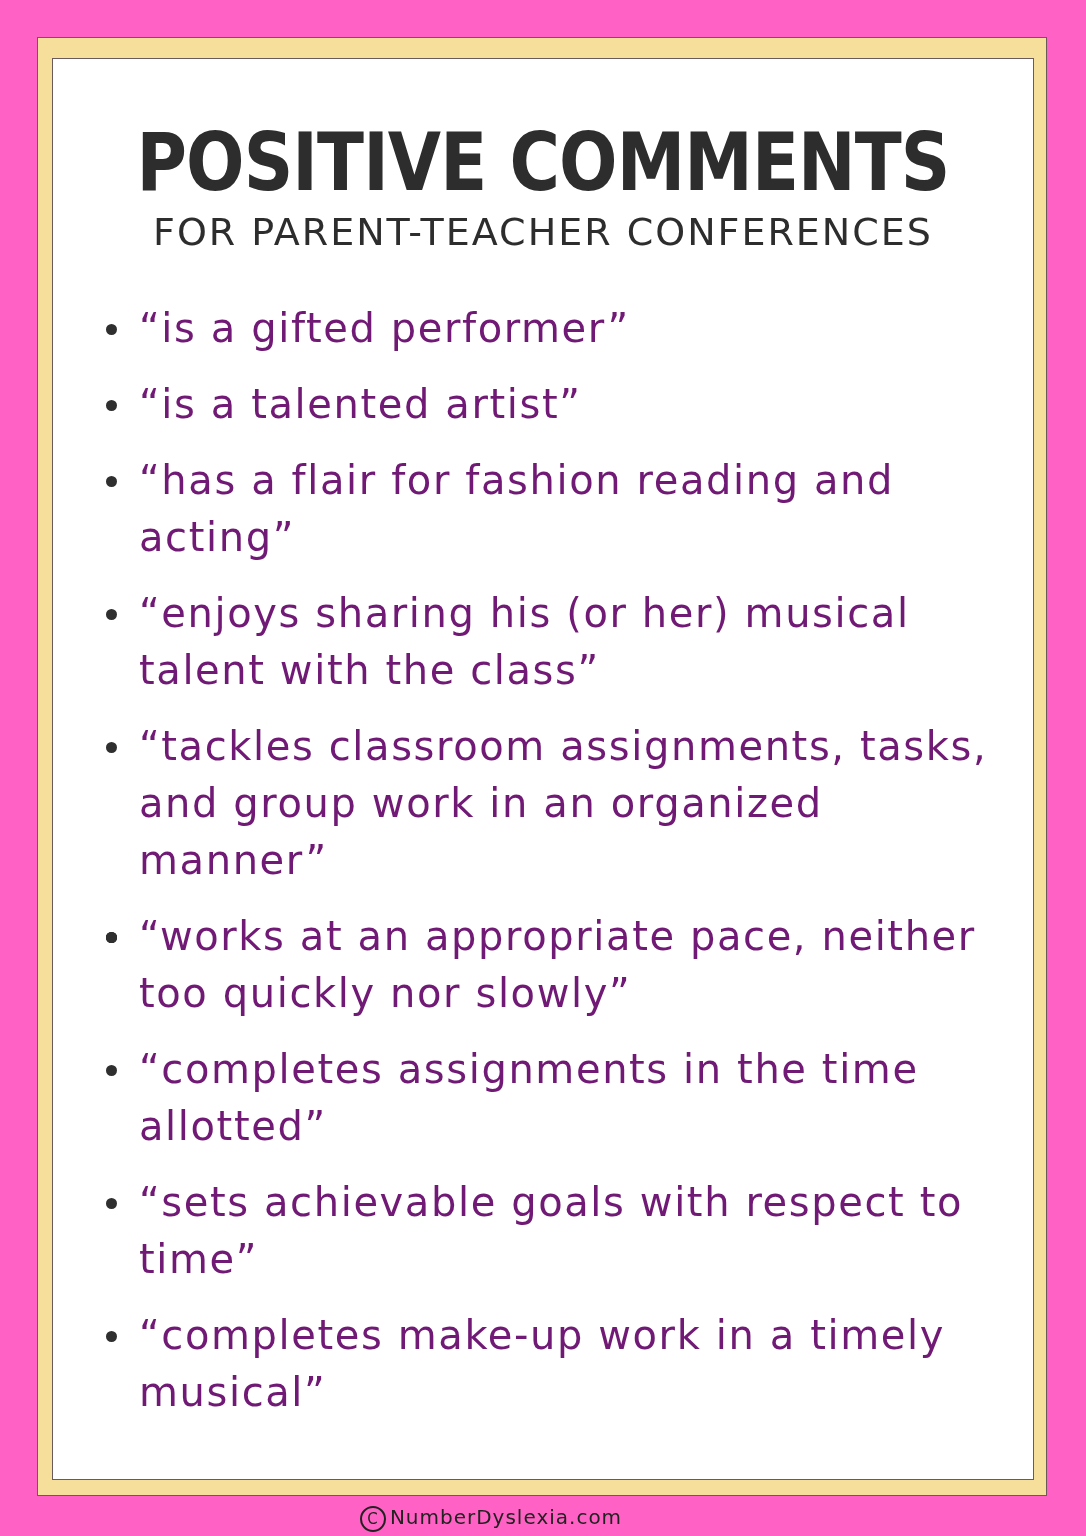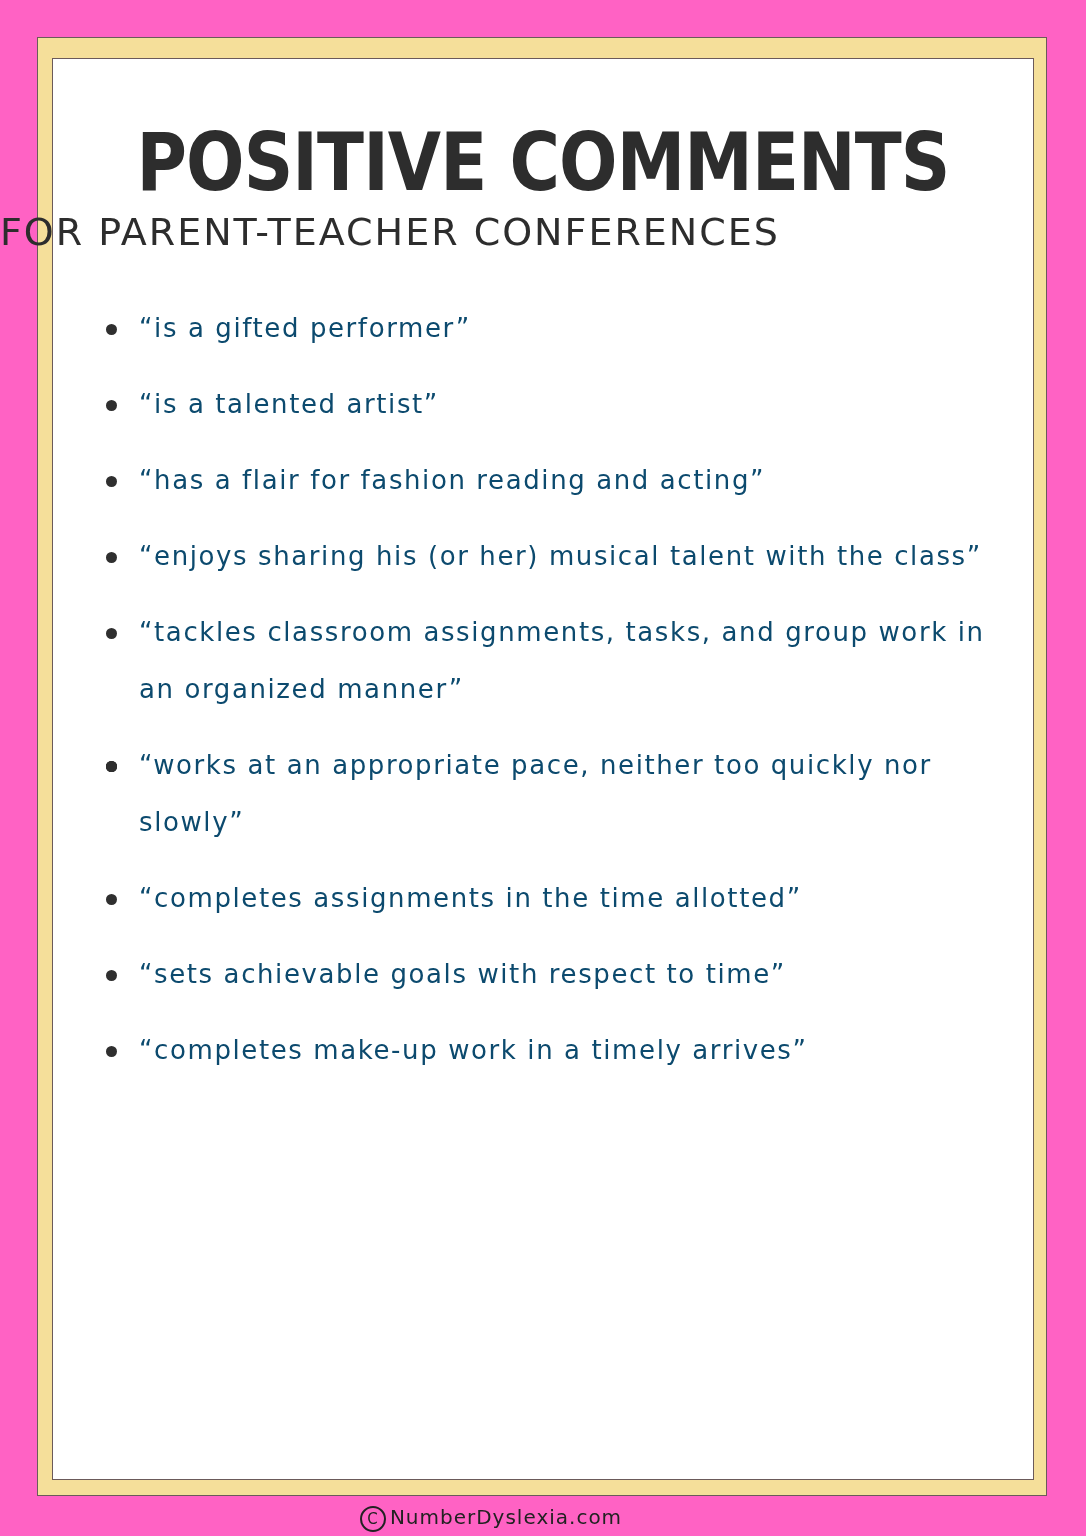--- a/index.html
+++ b/index.html
@@ -1,22 +1,22 @@
 <!DOCTYPE html>
 <html><head>
 <meta charset="utf-8">
 <style>
   html, body { margin:0; padding:0; }
   body { width:1086px; height:1536px; background:#ff62c4; position:relative; overflow:hidden; font-family:"DejaVu Sans", sans-serif; color:#2f2f2f; }
   .frame-outer { position:absolute; left:37px; top:37px; width:1010px; height:1459px; background:#f5df9a; border:1px solid #6b5a5a; box-sizing:border-box; }
   .frame-inner { position:absolute; left:52px; top:58px; width:982px; height:1422px; background:#ffffff; border:1px solid #6b5a5a; box-sizing:border-box; }
   .title { position:absolute; left:0; top:118px; width:1086px; text-align:center; font-family:"DejaVu Sans", sans-serif; font-weight:bold; font-size:80px; letter-spacing:-1px; color:#2d2d2d; transform:scaleX(0.86); transform-origin:543px 0; line-height:90px; }
-  .subtitle { position:absolute; left:0; top:208px; width:1086px; font-family:"DejaVu Sans", sans-serif; font-size:38px; letter-spacing:2px; color:#2d2d2d; line-height:48px; }
+  .subtitle { position:absolute; left:0; top:208px; width:1086px; text-align:center; font-family:"DejaVu Sans", sans-serif; font-size:38px; letter-spacing:2px; color:#2d2d2d; line-height:48px; }
   .list { position:absolute; left:104px; top:300px; width:910px; margin:0; padding:0; list-style:none; }
-  .item { position:relative; padding-left:35px; font-size:26px; line-height:57px; letter-spacing:1.6px; color:#0c4a6e; margin-bottom:19px; }
+  .item { position:relative; padding-left:35px; font-size:40px; line-height:57px; letter-spacing:1.6px; color:#701a75; margin-bottom:19px; }
   .bullet { position:absolute; left:2px; top:24px; width:11px; height:11px; border-radius:50%; background:#2f2f2f; }
   .footer { position:absolute; left:0; top:1502px; width:982px; text-align:center; font-size:20px; color:#222; letter-spacing:1px; line-height:30px; }
   .copy { display:inline-block; width:22px; height:22px; border:2px solid #222; border-radius:50%; font-size:15px; line-height:22px; text-align:center; vertical-align:middle; margin-right:4px; box-sizing:content-box; }
 </style>
 </head>
 <body>
 
 <div class="frame-outer"></div>
 <div class="frame-inner"></div>
 
@@ -27,18 +27,18 @@
   <li class="item"><span class="bullet"></span><span>“is a gifted performer”</span></li>
   <li class="item"><span class="bullet"></span><span>“is a talented artist”</span></li>
   <li class="item"><span class="bullet"></span><span>“has a flair for fashion reading and acting”</span></li>
   <li class="item"><span class="bullet"></span><span>“enjoys sharing his (or her) musical talent with the class”</span></li>
   <li class="item"><span class="bullet"></span><span>“tackles classroom assignments, tasks, and group work in an organized manner”</span></li>
   <li class="item"><span class="bullet"></span></li>
   <li class="item"><span class="bullet"></span></li>
   <li class="item"><span class="bullet"></span><span>“works at an appropriate pace, neither too quickly nor slowly”</span></li>
   <li class="item"><span class="bullet"></span><span>“completes assignments in the time allotted”</span></li>
   <li class="item"><span class="bullet"></span><span>“sets achievable goals with respect to time”</span></li>
-  <li class="item"><span class="bullet"></span><span>“completes make-up work in a timely arrives”</span></li>
+  <li class="item"><span class="bullet"></span><span>“completes make-up work in a timely musical”</span></li>
 </ul>
 
 <div class="footer">
   <span class="copy">C</span><span>NumberDyslexia.com</span>
 </div>
 
 </body></html>

